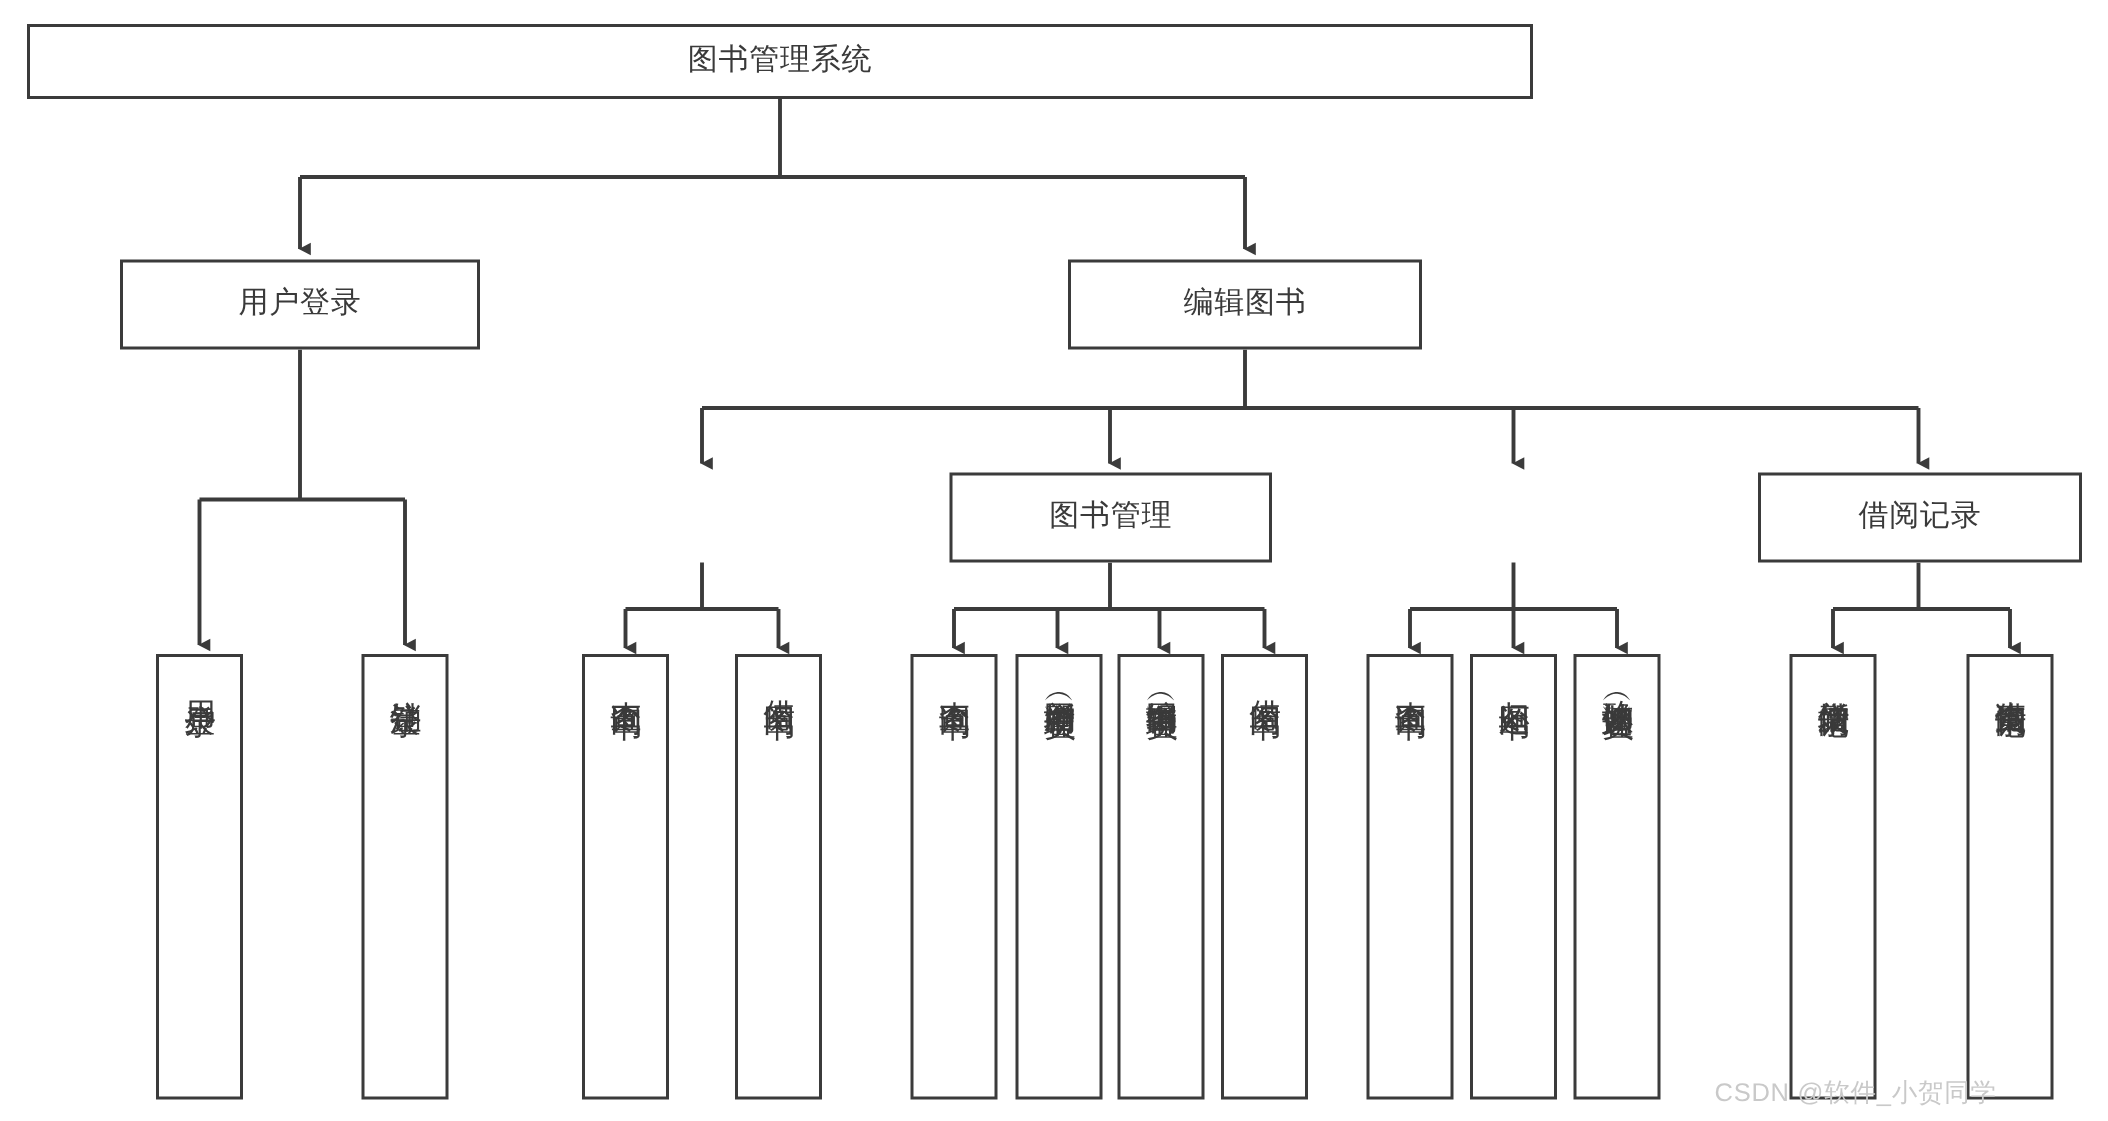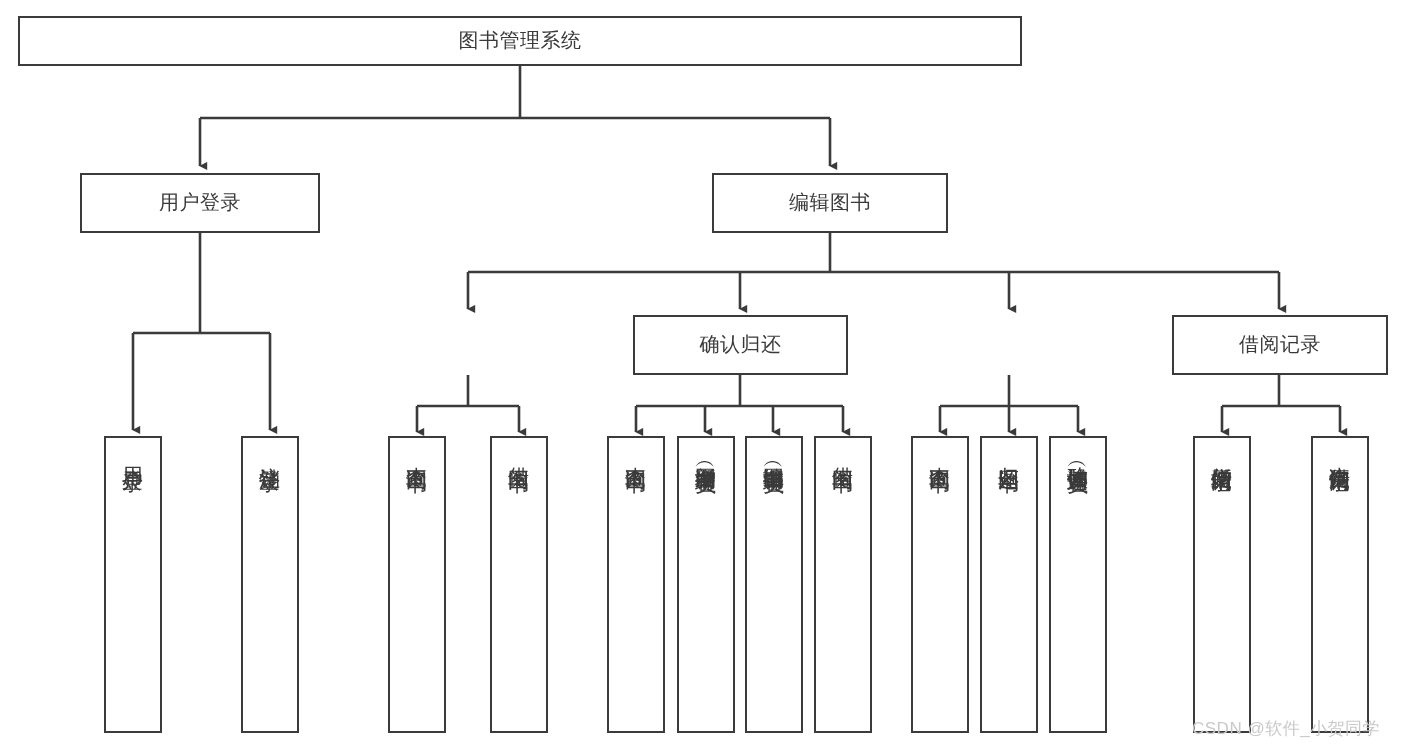--- a/index.html
+++ b/index.html
@@ -128,21 +128,21 @@
   </div>
 
   <div class="node horiz" style="left:80px; top:173px; width:240px; height:60px;">
     <span class="label">用户登录</span>
   </div>
   <div class="node horiz" style="left:712px; top:173px; width:236px; height:60px;">
     <span class="label">编辑图书</span>
   </div>
 
   <div class="node horiz" style="left:633px; top:315px; width:215px; height:60px;">
-    <span class="label">确认归还</span>
+    <span class="label">图书管理</span>
   </div>
   <div class="node horiz" style="left:1172px; top:315px; width:216px; height:60px;">
     <span class="label">借阅记录</span>
   </div>
 
   <div class="node vert" style="left:104px; top:436px; width:58px; height:297px;">
     <span class="label">用户登录</span>
   </div>
   <div class="node vert" style="left:241px; top:436px; width:58px; height:297px;">
     <span class="label">注销登录</span>
@@ -178,15 +178,15 @@
     <span class="label">确认归还（管理员）</span>
   </div>
 
   <div class="node vert tall" style="left:1193px; top:436px; width:58px; height:297px;">
     <span class="label">新增借阅记录</span>
   </div>
   <div class="node vert tall" style="left:1311px; top:436px; width:58px; height:297px;">
     <span class="label">查询借阅记录</span>
   </div>
 
-  <div id="watermark" style="left:1192px; top:717px;">CSDN @软件_小贺同学</div>
+  <div id="watermark" style="left:1143px; top:717px;">CSDN @软件_小贺同学</div>
 
 </div>
 
 </body></html>

